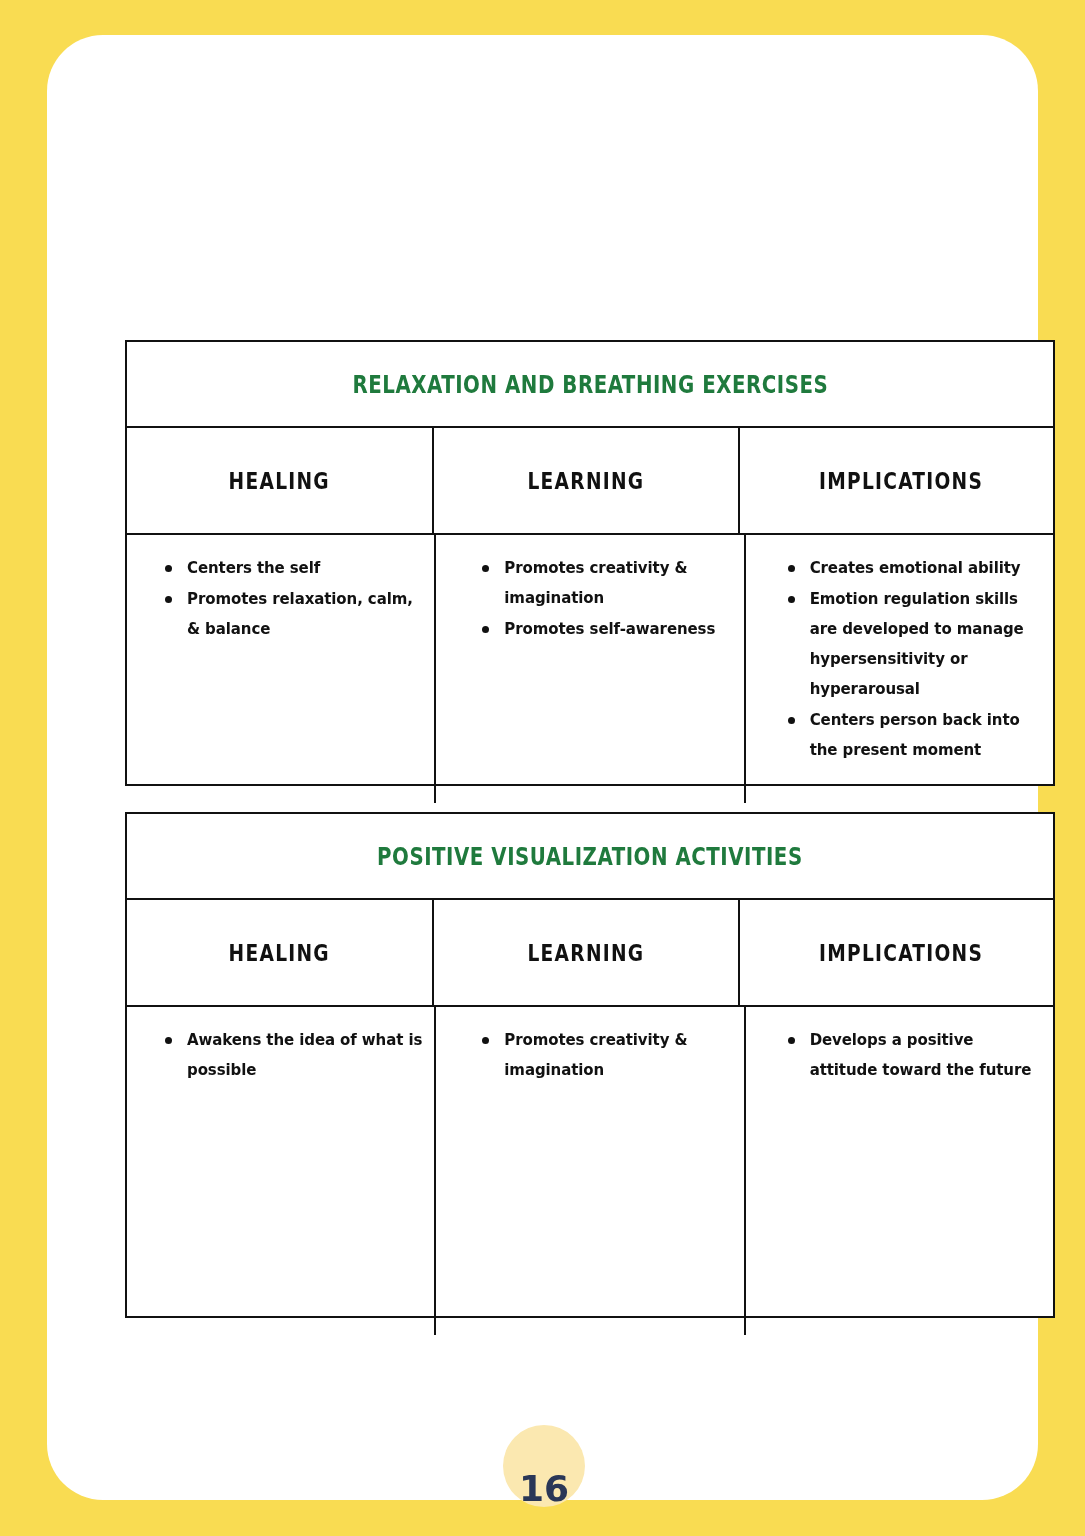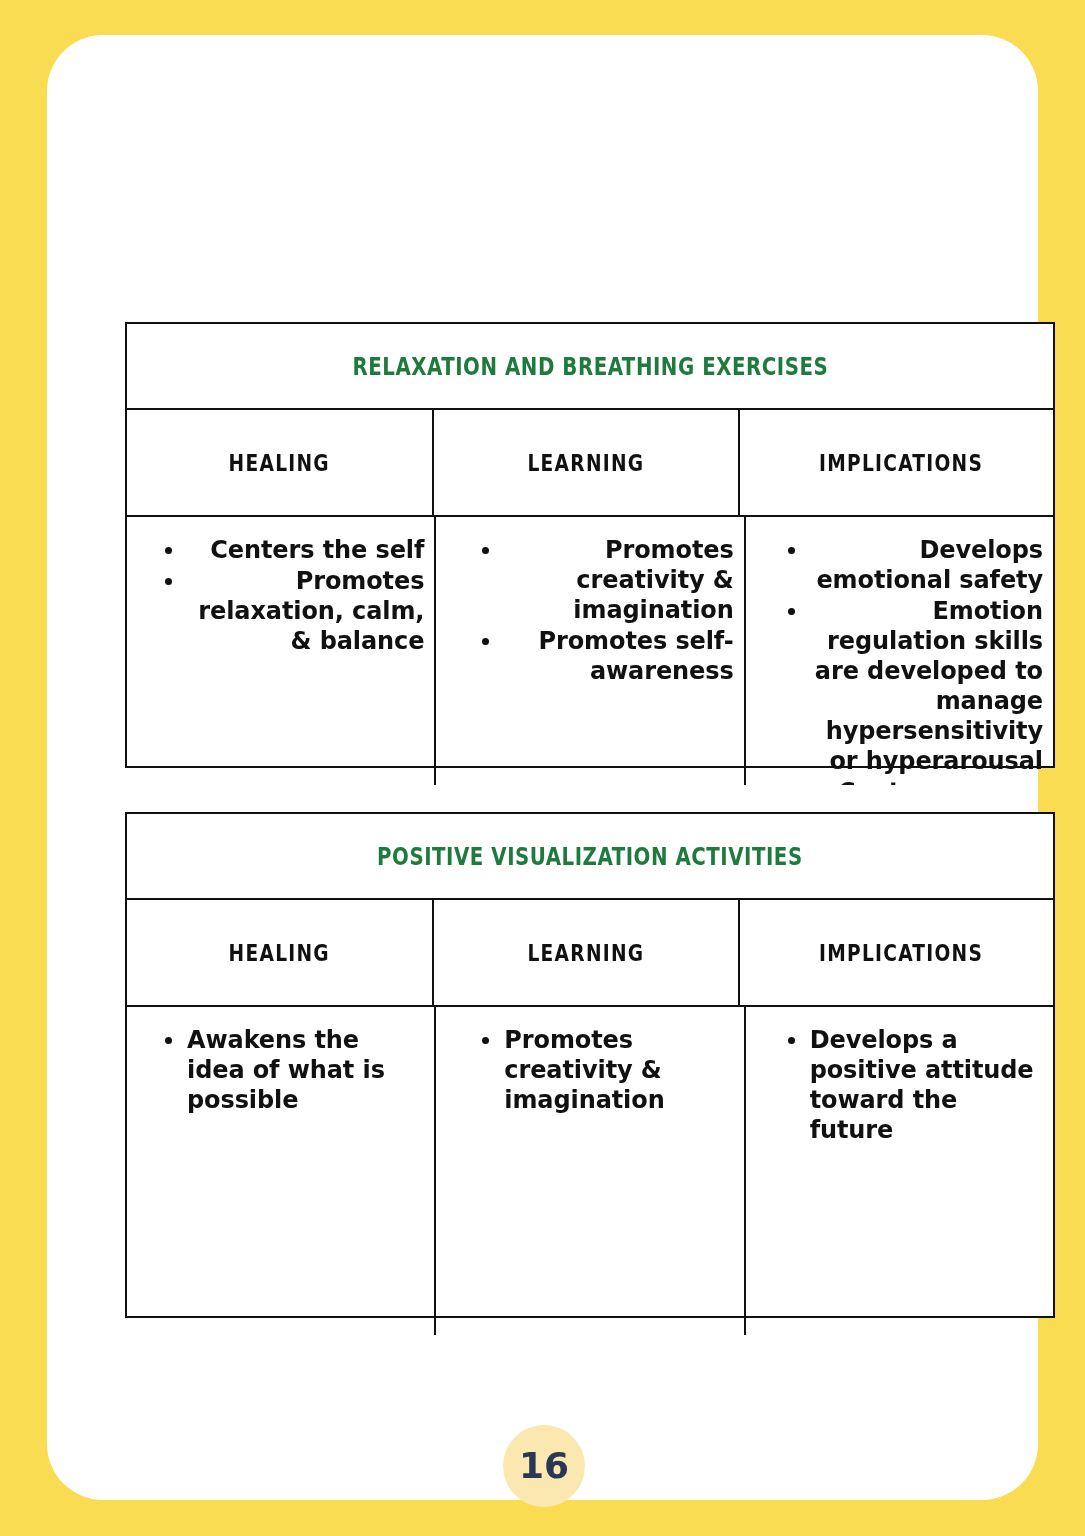--- a/index.html
+++ b/index.html
@@ -30,21 +30,21 @@
 
   
   .matrix-table {
     position: absolute;
     left: 78px;
     width: 930px;
     border: 2px solid #111111;
     box-sizing: border-box;
     background: #FFFFFF;
   }
-  #table-relaxation { top: 287px; height: 446px; text-align: right; }
+  #table-relaxation { top: 305px; height: 446px; }
   #table-visualization { top: 777px; height: 506px; }
 
   .matrix-title-row {
     height: 86px;
     border-bottom: 2px solid #111111;
     display: flex;
     align-items: center;
     justify-content: center;
     box-sizing: border-box;
   }
@@ -105,21 +105,21 @@
     margin: 0;
     padding: 0;
     list-style: none;
   }
   .bullet-list li {
     position: relative;
     padding-left: 34px;
     margin-bottom: 1px;
     color: #111111;
     font-family: "DejaVu Sans", sans-serif;
-    font-size: 24px;
+    font-size: 15px;
     font-weight: 600;
     line-height: 30px;
     letter-spacing: -0.1px;
   }
   .bullet-list li::before {
     content: "";
     position: absolute;
     left: 12px;
     top: 12px;
     width: 7px;
@@ -135,21 +135,21 @@
   
   #page-badge {
     position: absolute;
     left: 503px;
     top: 1425px;
     width: 82px;
     height: 82px;
     border-radius: 50%;
     background: #FBE8B0;
     display: flex;
-    align-items: center;
+    align-items: flex-end;
     justify-content: center;
   }
   #page-badge span {
     color: #2A3757;
     font-family: "DejaVu Sans", sans-serif;
     font-size: 36px;
     font-weight: 600;
     line-height: 1;
   }
 </style>
@@ -181,21 +181,21 @@
           </ul>
       </div>
       <div class="matrix-body-cell cell-indent-1">
         <ul class="bullet-list">
             <li>Promotes creativity &amp; imagination</li>
             <li>Promotes self-awareness</li>
           </ul>
       </div>
       <div class="matrix-body-cell cell-indent-2">
         <ul class="bullet-list">
-            <li>Develops emotional safety</li>
+            <li>Creates emotional ability</li>
             <li>Emotion regulation skills are developed to manage hypersensitivity or hyperarousal</li>
             <li>Centers person back into the present moment</li>
           </ul>
       </div>
     </div>
   </div>
 
   <div class="matrix-table" id="table-visualization">
     <div class="matrix-title-row">
       <span class="matrix-title">POSITIVE VISUALIZATION ACTIVITIES</span>

